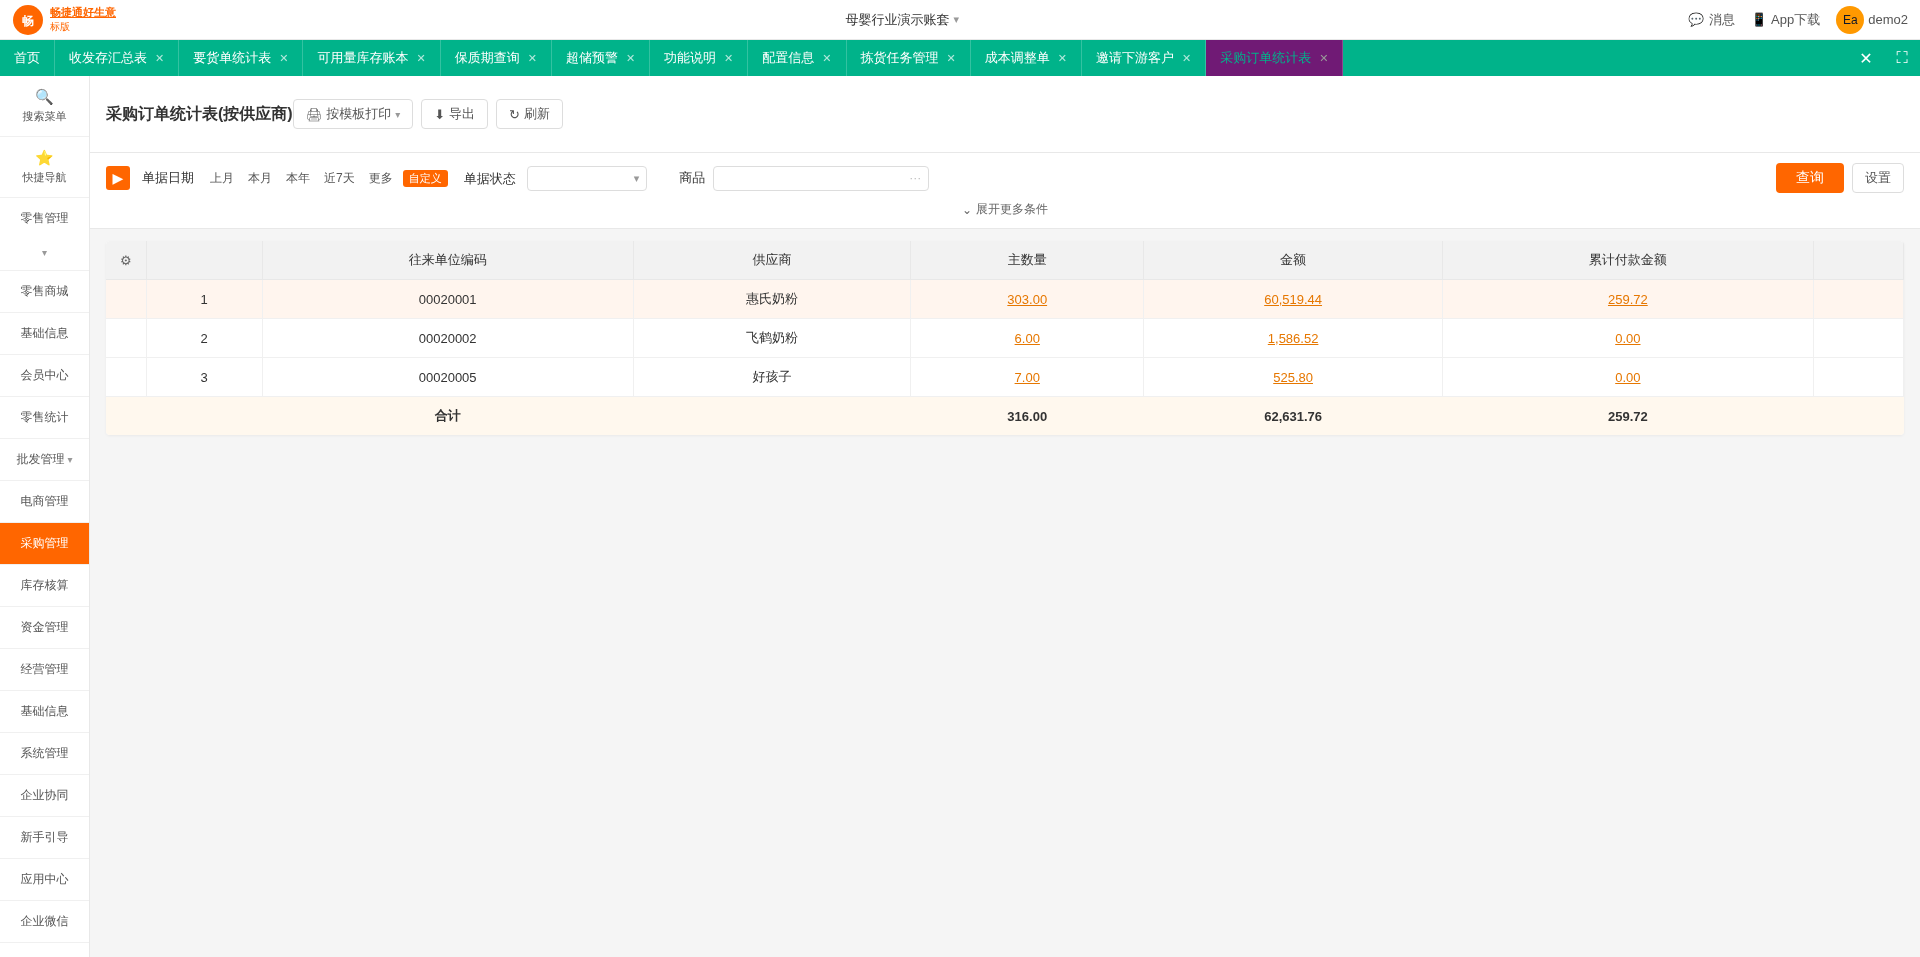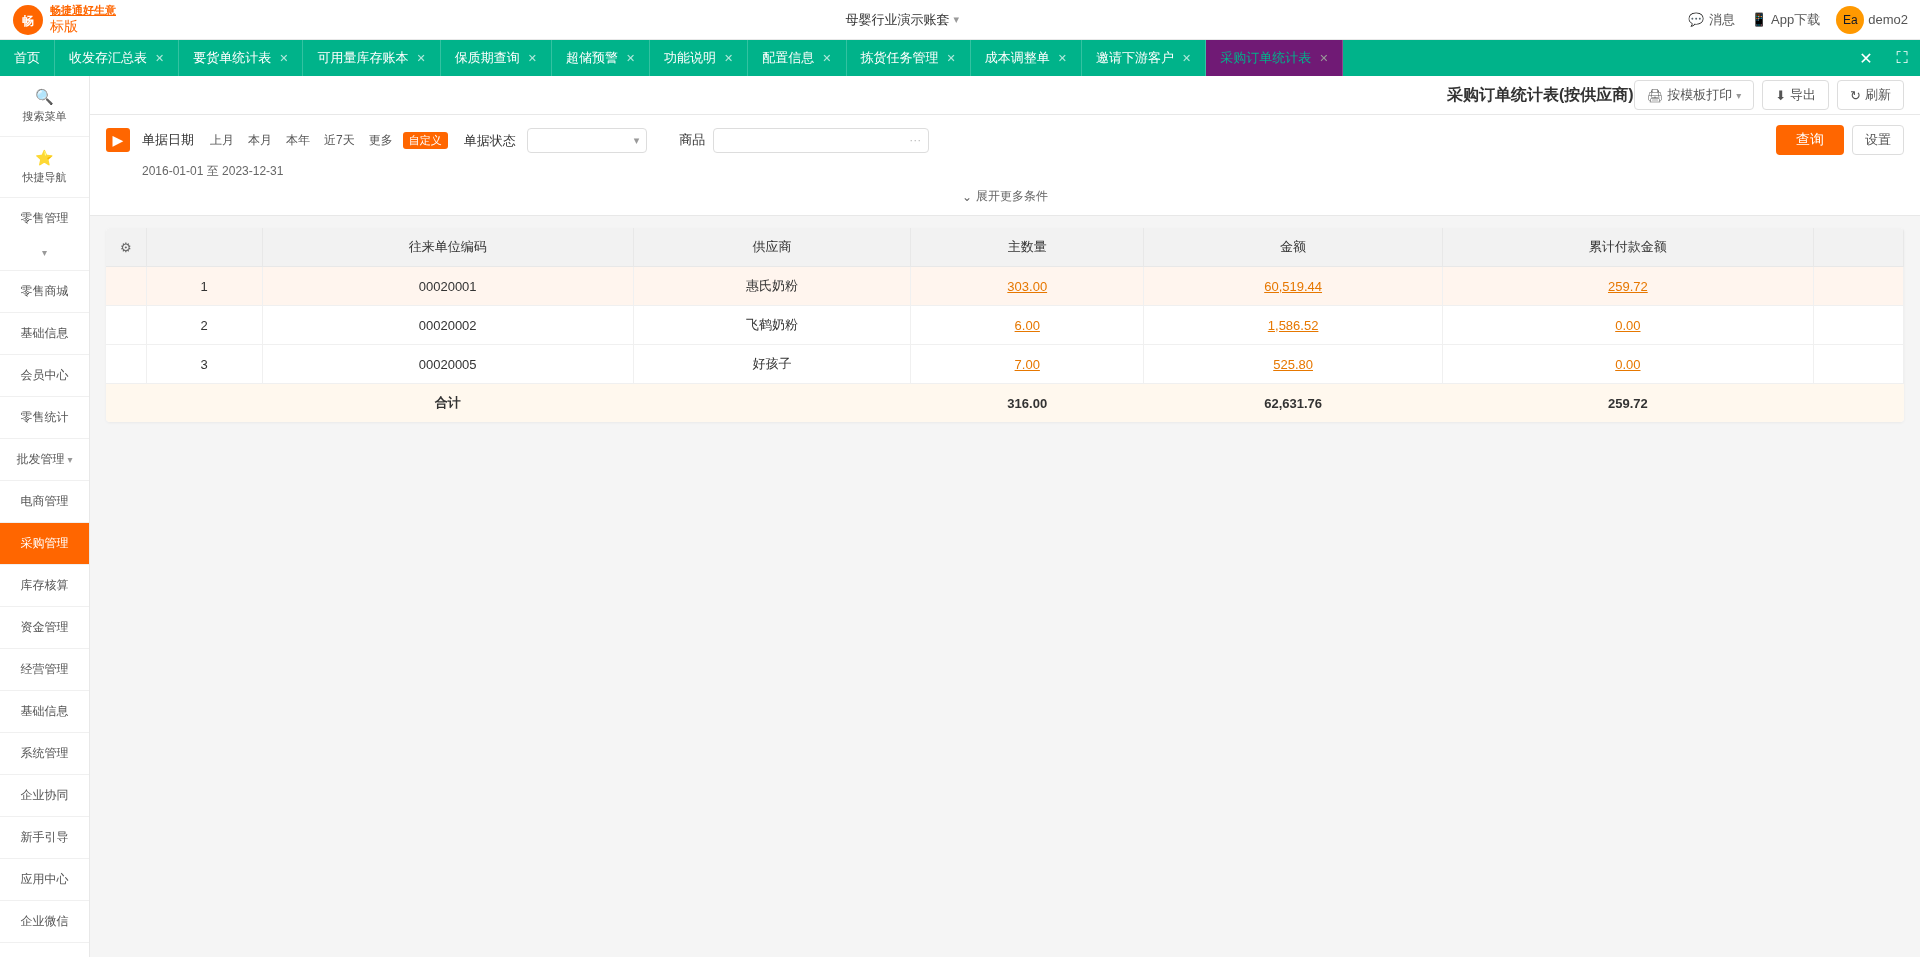--- a/index.html
+++ b/index.html
@@ -141,24 +141,24 @@
       flex: 1;
       background: #f5f5f5;
       display: flex;
       flex-direction: column;
       overflow: hidden;
     }
 
     
     .page-header {
       background: #fff;
-      padding: 4px 16px;
-      display: flex;
-      align-items: center;
-      justify-content: flex-end;
+      padding: 23px 16px;
+      display: flex;
+      align-items: center;
+      justify-content: flex-start;
       border-bottom: 1px solid #e8e8e8;
     }
     .page-title {
       font-size: 16px;
       font-weight: 600;
       color: #333;
     }
     .page-header-actions {
       display: flex;
       align-items: center;
@@ -391,21 +391,21 @@
 <body>
 
 <div class="top-header">
   <div class="logo-area">
     <svg class="logo-icon" viewBox="0 0 32 32">
       <circle cx="16" cy="16" r="15" fill="#ff6600"></circle>
       <text x="16" y="21" text-anchor="middle" fill="white" font-size="12" font-weight="bold">畅</text>
     </svg>
     <div>
       <div style="font-size:11px;color:#ff6600;font-weight:bold;text-decoration:underline;">畅捷通好生意</div>
-      <div style="font-size:14px;color:#ff6600;">标版</div>
+      <div style="font-size:10px;color:#ff6600;">标版</div>
     </div>
   </div>
 
   <div class="workspace-selector">
     <span>母婴行业演示账套</span>
     <span style="color:#999;font-size:11px;">▾</span>
   </div>
 
   <div class="top-right">
     <div class="top-right-item">
@@ -600,27 +600,20 @@
             <span style="position:absolute;right:8px;top:50%;transform:translateY(-50%);color:#bbb;font-size:12px;">···</span>
           </div>
         </div>
 
         <div style="margin-left:auto;display:flex;gap:8px;align-items:center;">
           <button class="btn-query">查询</button>
           <button class="btn-settings">设置</button>
         </div>
       </div>
 
-      <div class="filter-date-line">
-        <span class="date-range">
-          <span>2016-01-01</span>
-          <span> 至 </span>
-          <span>2023-12-31</span>
-        </span>
-      </div>
 
       <div class="filter-expand-row">
         <button class="btn-expand">
           <span>⌄</span>
           <span>展开更多条件</span>
         </button>
       </div>
     </div>
 
     <div class="table-area">

